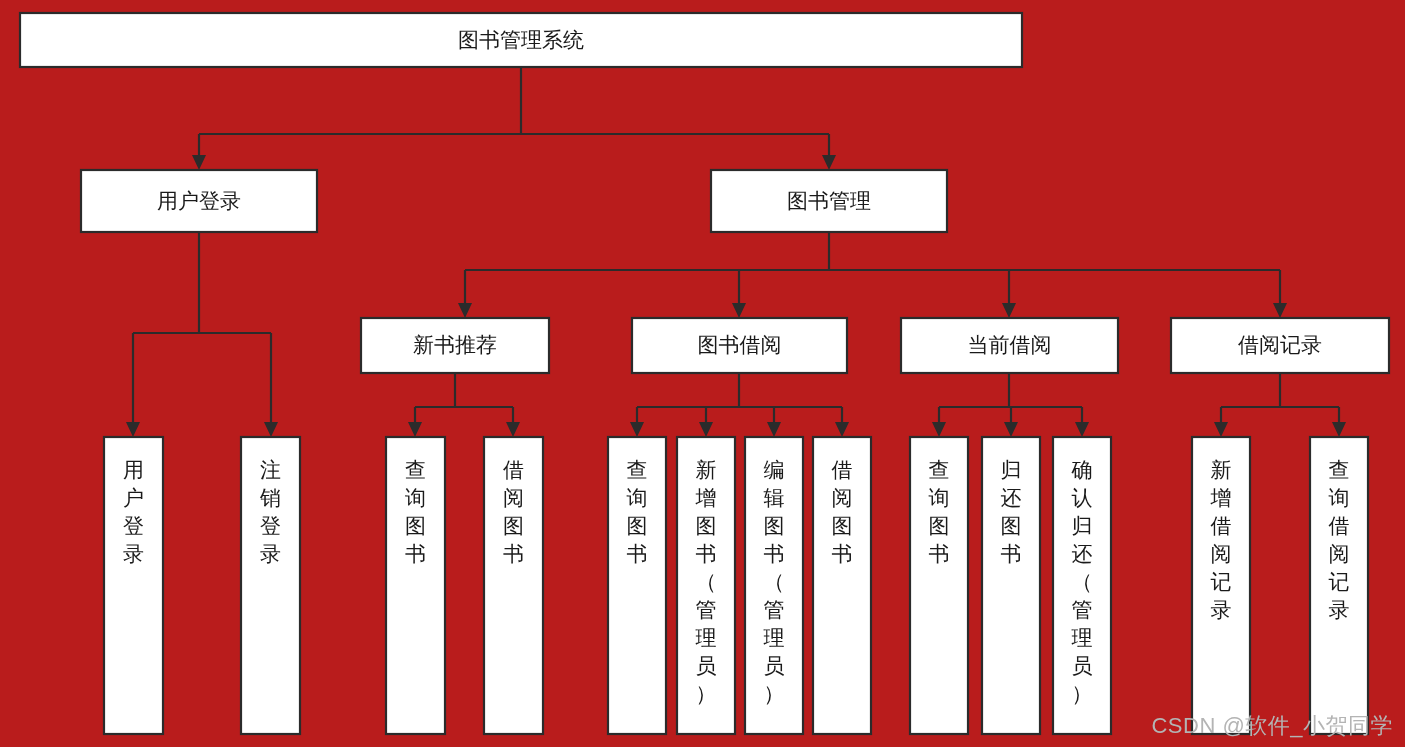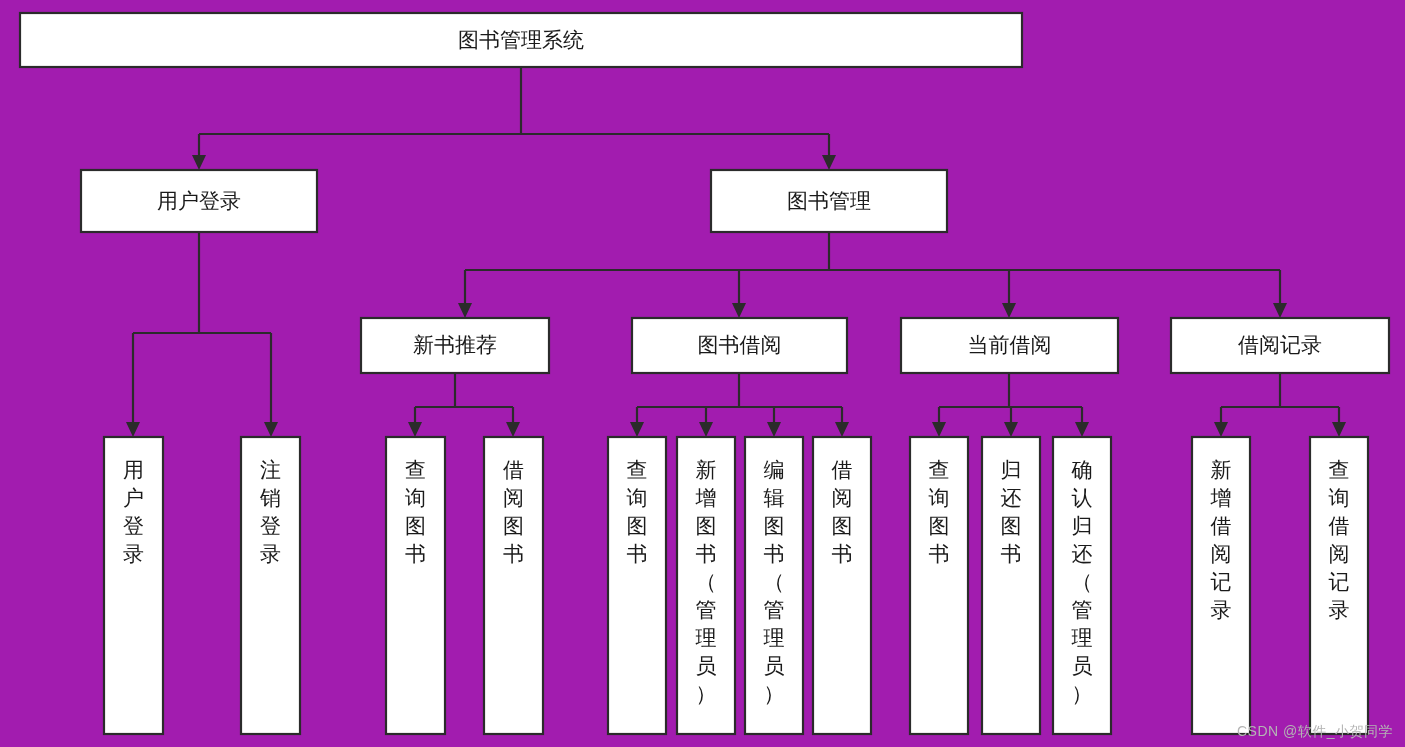--- a/index.html
+++ b/index.html
@@ -7,21 +7,21 @@
     padding: 0;
     background: #ffffff;
   }
   body {
     font-family: "Liberation Sans", "DejaVu Sans", sans-serif;
   }
   #diagram-root {
     position: relative;
     width: 1405px;
     height: 747px;
-    background: #a21caf;
+    background: #b91c1c;
     overflow: hidden;
   }
   svg.diagram-canvas {
     position: absolute;
     left: 0;
     top: 0;
     width: 1405px;
     height: 747px;
     display: block;
   }
@@ -51,21 +51,21 @@
     font-family: "Liberation Sans", "DejaVu Sans", sans-serif;
     font-size: 21px;
     fill: #1a1a1a;
     text-anchor: middle;
   }
   .watermark {
     position: absolute;
     right: 12px;
     bottom: 6px;
     font-family: "Liberation Sans", "DejaVu Sans", sans-serif;
-    font-size: 14px;
+    font-size: 22px;
     color: #b4b4b4;
     letter-spacing: 0.5px;
     white-space: nowrap;
     user-select: none;
   }
 </style>
 </head>
 <body>
 
 <div id="diagram-root">

